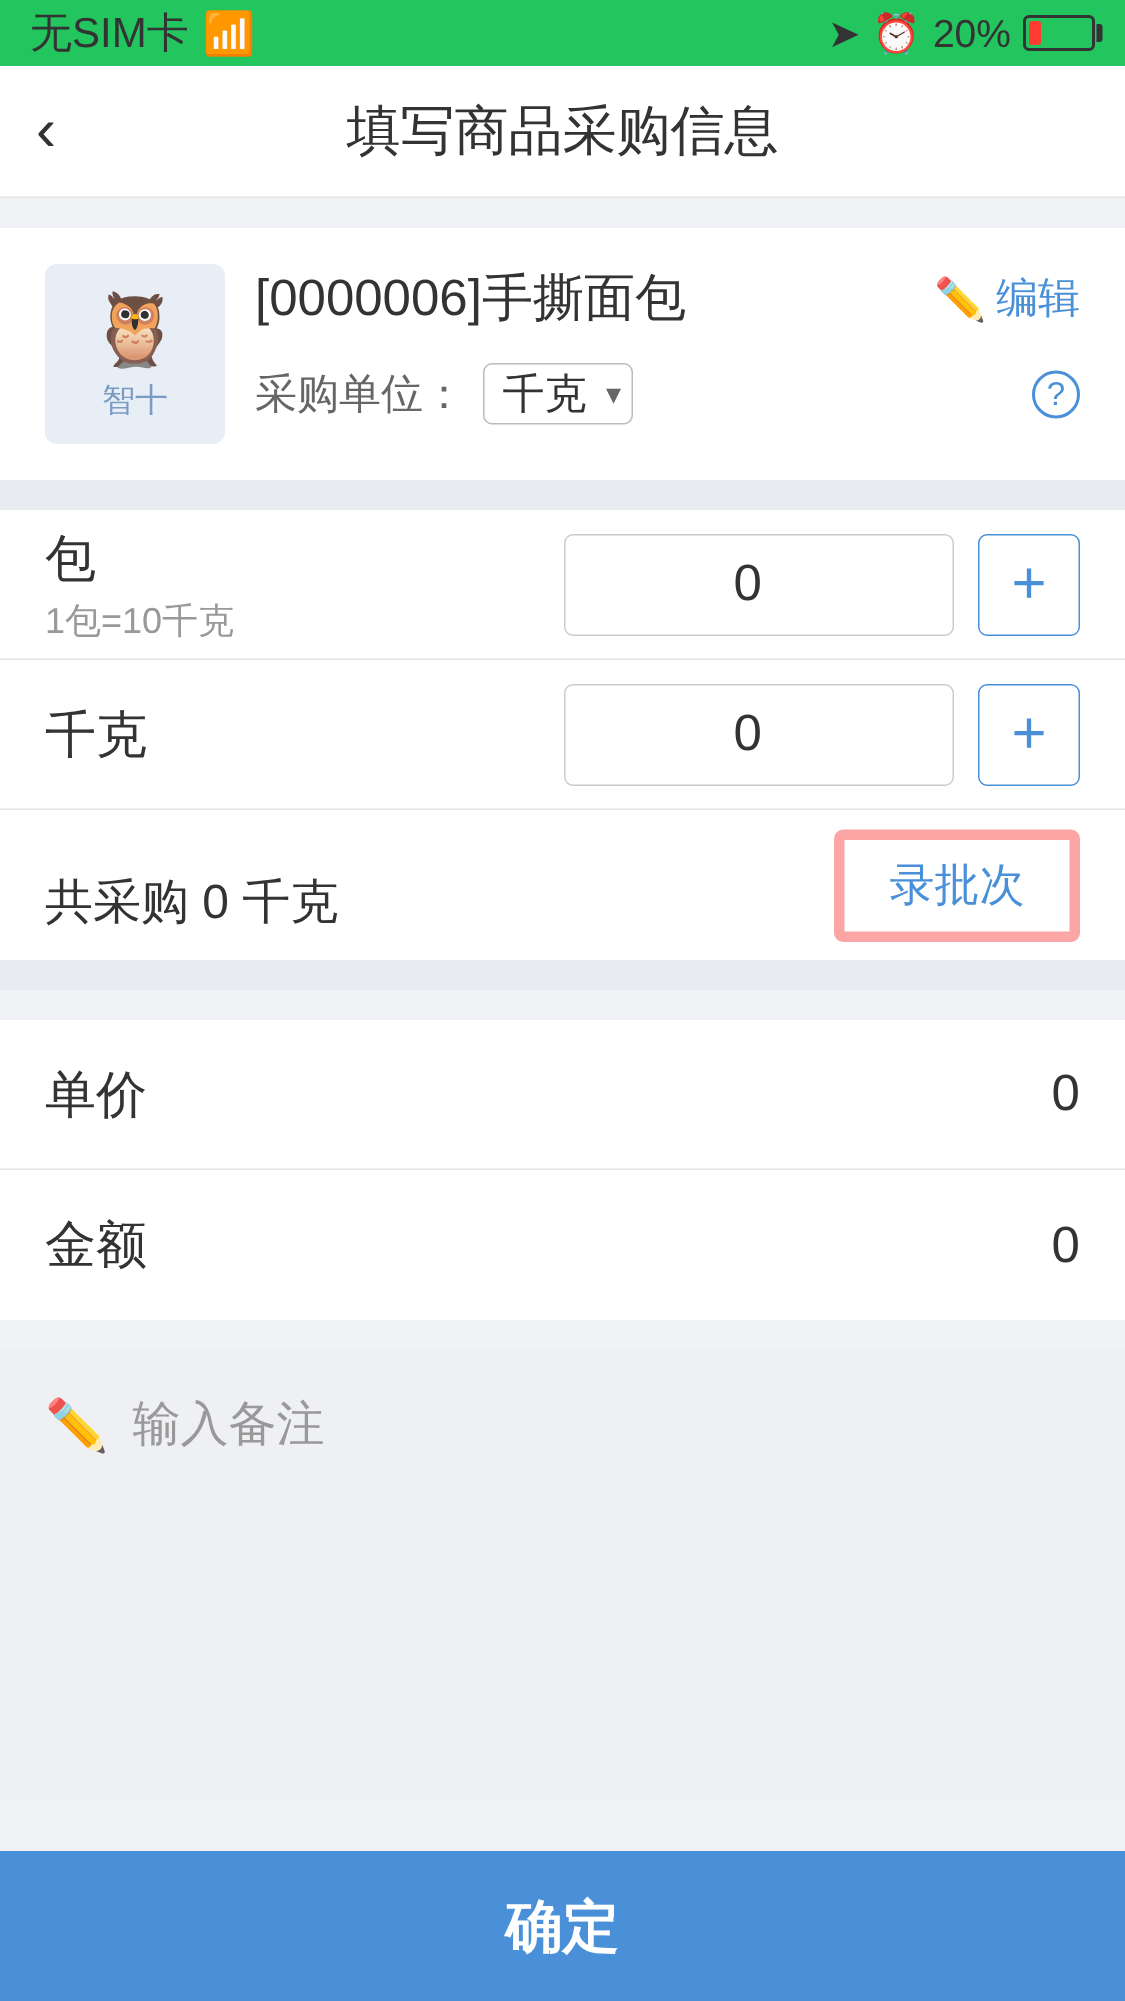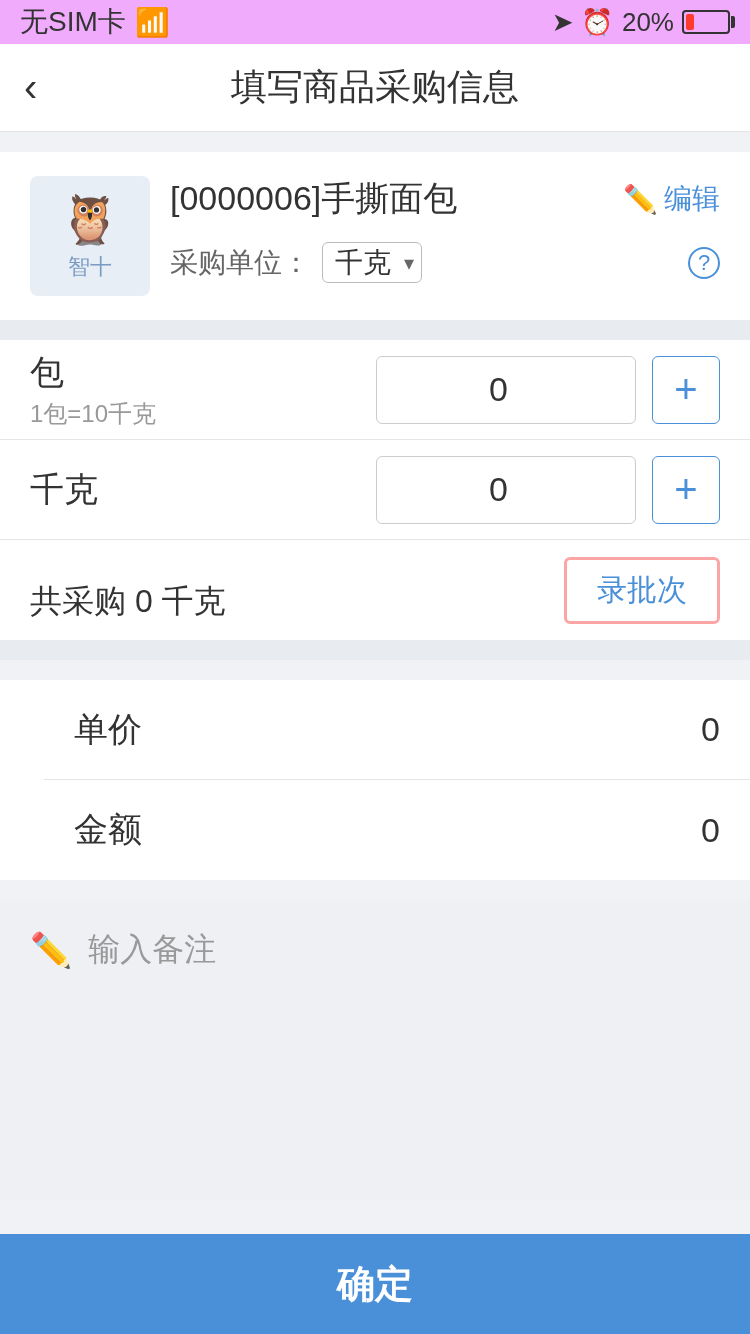--- a/index.html
+++ b/index.html
@@ -8,21 +8,21 @@
       width: 750px;
       min-height: 1334px;
       font-family: -apple-system, "PingFang SC", "Helvetica Neue", sans-serif;
       background: #f0f2f5;
       font-size: 32px;
       color: #333;
     }
 
     
     .status-bar {
-      background: #f0abfc;
+      background: #22c55e;
       height: 44px;
       display: flex;
       align-items: center;
       justify-content: space-between;
       padding: 17px 20px;
       font-size: 28px;
       color: #333;
     }
     .status-left { display: flex; align-items: center; gap: 10px; }
     .status-center { font-weight: 500; font-size: 30px; }
@@ -225,34 +225,33 @@
       justify-content: space-between;
       padding: 0 30px;
       height: 100px;
     }
     .summary-text {
       font-size: 32px;
       color: #333;
       margin-top: 24px;
     }
     .batch-btn {
-      border: 3px solid #fca5a5;
+      border: 7px solid #fca5a5;
       border-radius: 6px;
       padding: 10px 30px;
       font-size: 30px;
       color: #4a90d9;
       background: #fff;
       cursor: pointer;
     }
 
     
     .price-section {
       background: #fff;
       margin-top: 20px;
-      padding-left: 44px;
     }
     .price-row {
       display: flex;
       align-items: center;
       justify-content: space-between;
       padding: 0 30px;
       height: 100px;
       border-bottom: 1px solid #e5e5e5;
     }
     .price-row:last-child { border-bottom: none; }

